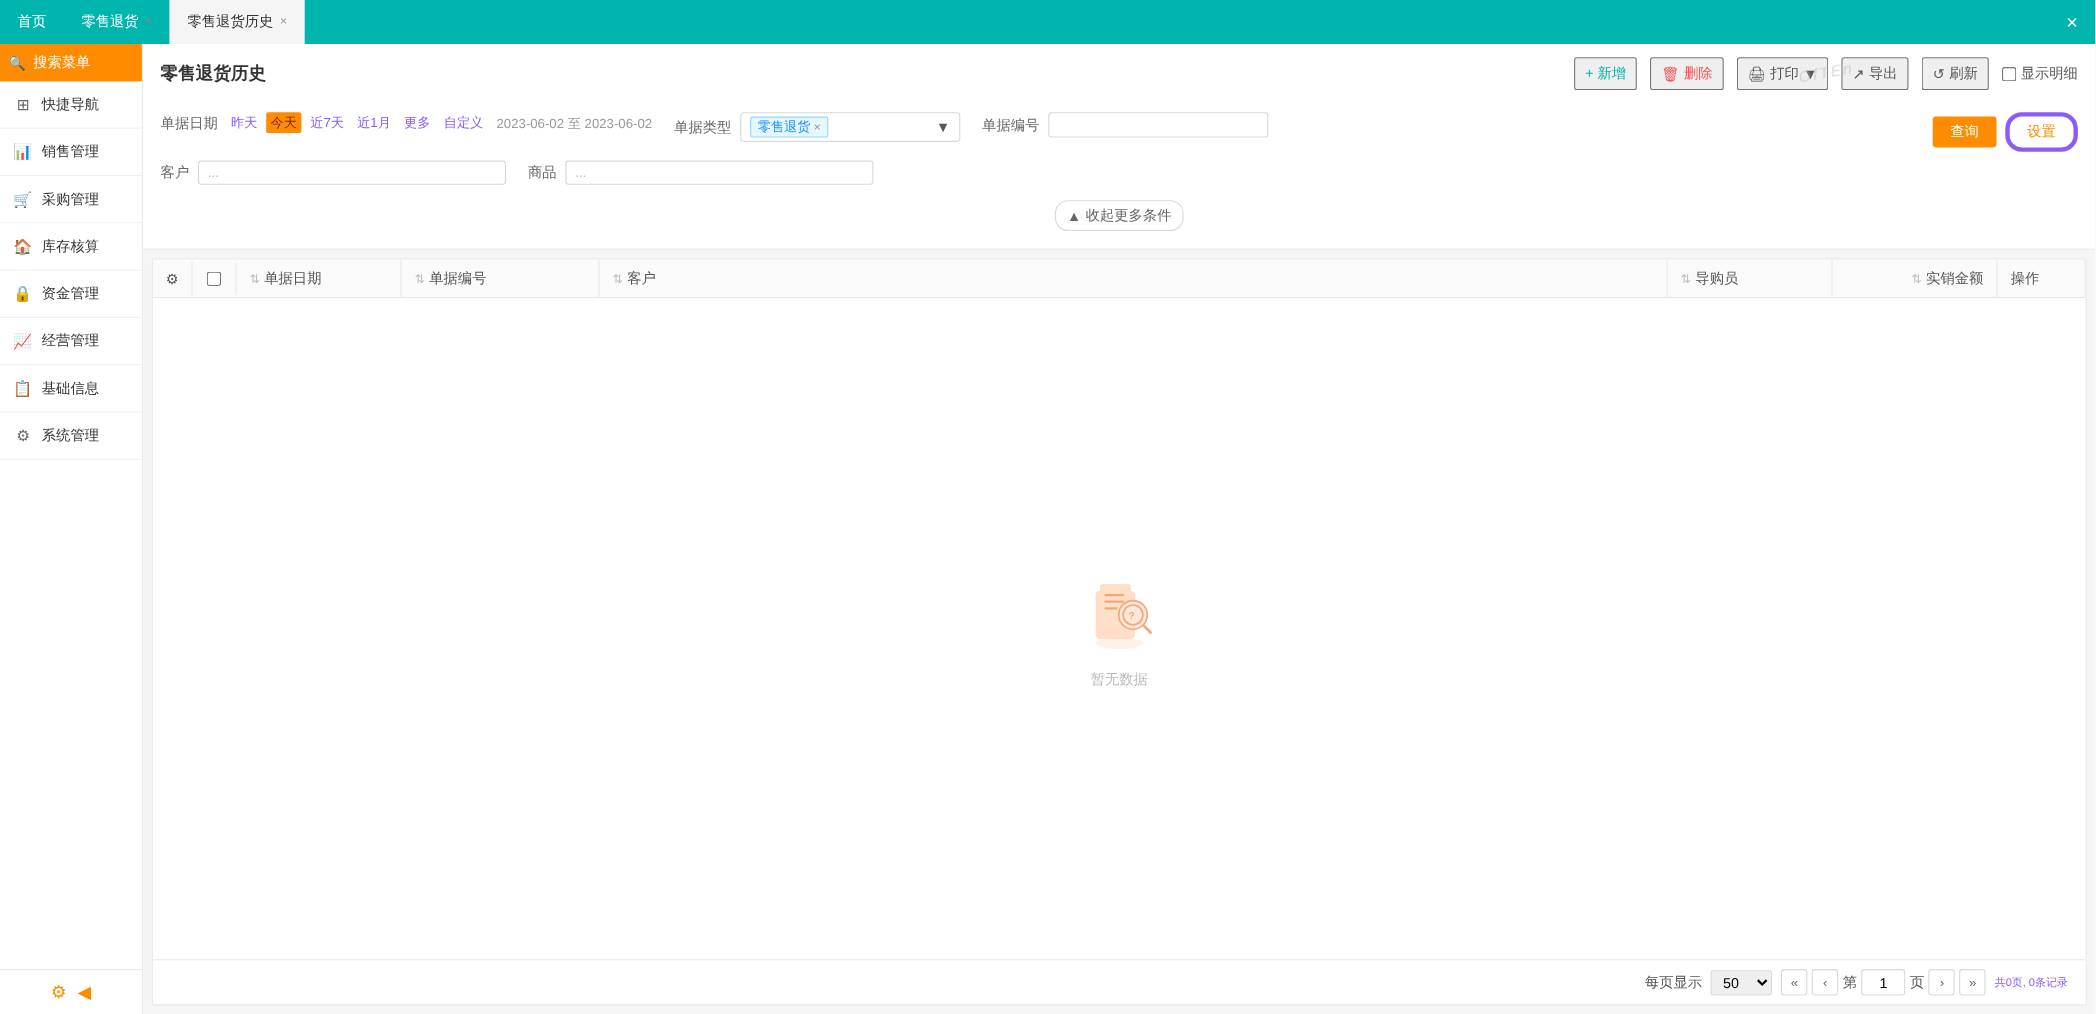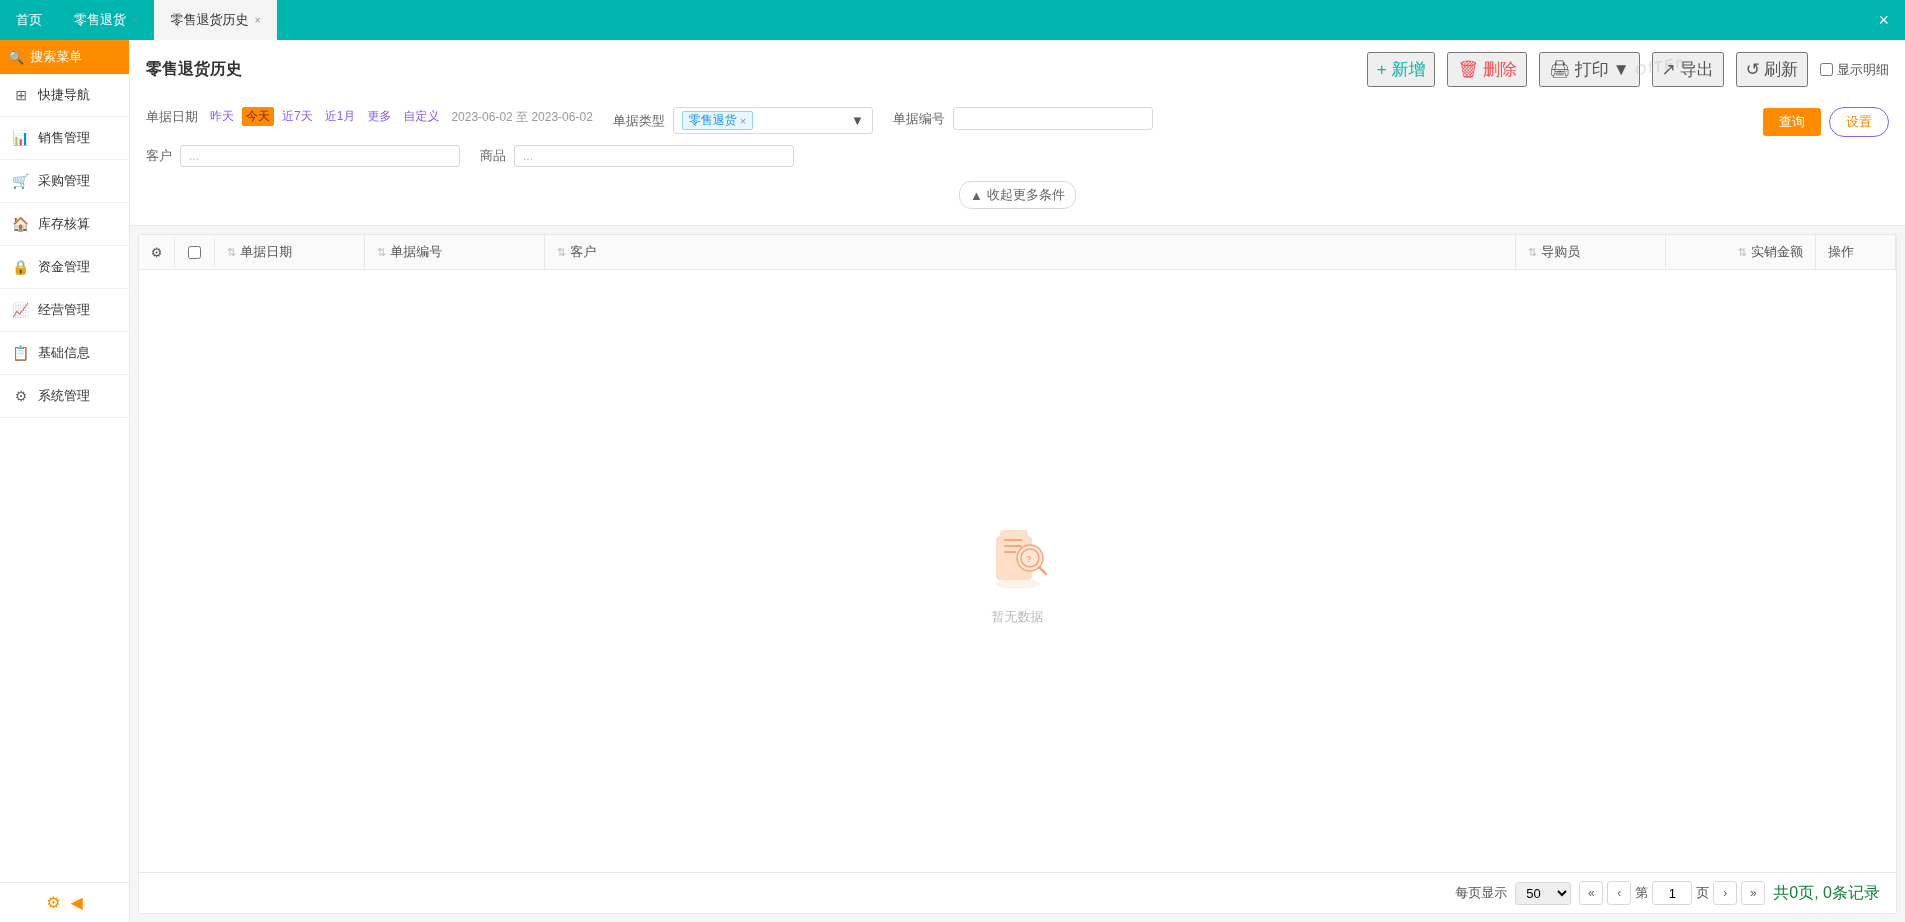--- a/index.html
+++ b/index.html
@@ -135,40 +135,40 @@
     }
     .toolbar {
       display: flex;
       align-items: center;
       gap: 12px;
     }
     .toolbar-btn {
       display: flex;
       align-items: center;
       gap: 4px;
-      font-size: 17px;
+      font-size: 13px;
       color: #555;
       cursor: pointer;
       padding: 4px 8px;
     }
     .btn-add { color: #00b5ad; }
     .btn-delete { color: #ff4d4f; }
     .btn-query {
       background: #ff8c00;
       color: #fff;
       border: none;
       border-radius: 3px;
       padding: 5px 16px;
       font-size: 13px;
       cursor: pointer;
     }
     .btn-set {
       background: #fff;
       color: #ff8c00;
-      border: 1px solid #8b5cf6;
+      border: 4px solid #8b5cf6;
       border-radius: 15px;
       padding: 5px 16px;
       font-size: 13px;
       cursor: pointer;
     }
     .show-detail-checkbox {
       display: flex;
       align-items: center;
       gap: 4px;
       font-size: 13px;
@@ -348,21 +348,21 @@
       background: #fff;
     }
     .page-input {
       width: 40px;
       height: 24px;
       border: 1px solid #d9d9d9;
       border-radius: 3px;
       text-align: center;
       font-size: 13px;
     }
-    .page-info { color: #15803d; font-size: 16px; }
+    .page-info { color: #8b5cf6; font-size: 10px; }
 
     
     .watermark {
       position: fixed;
       top: 58px;
       right: 220px;
       font-size: 14px;
       color: rgba(180,180,180,0.5);
       font-style: italic;
       pointer-events: none;

